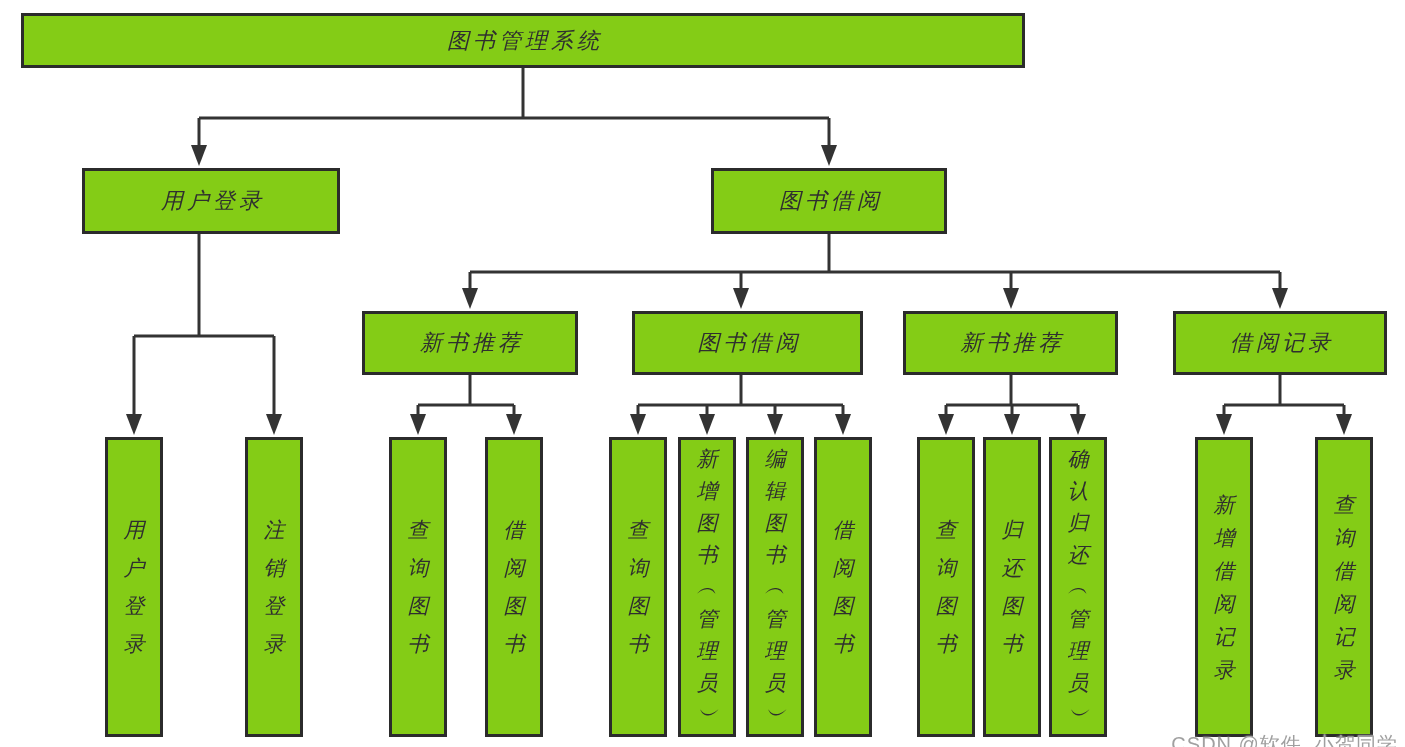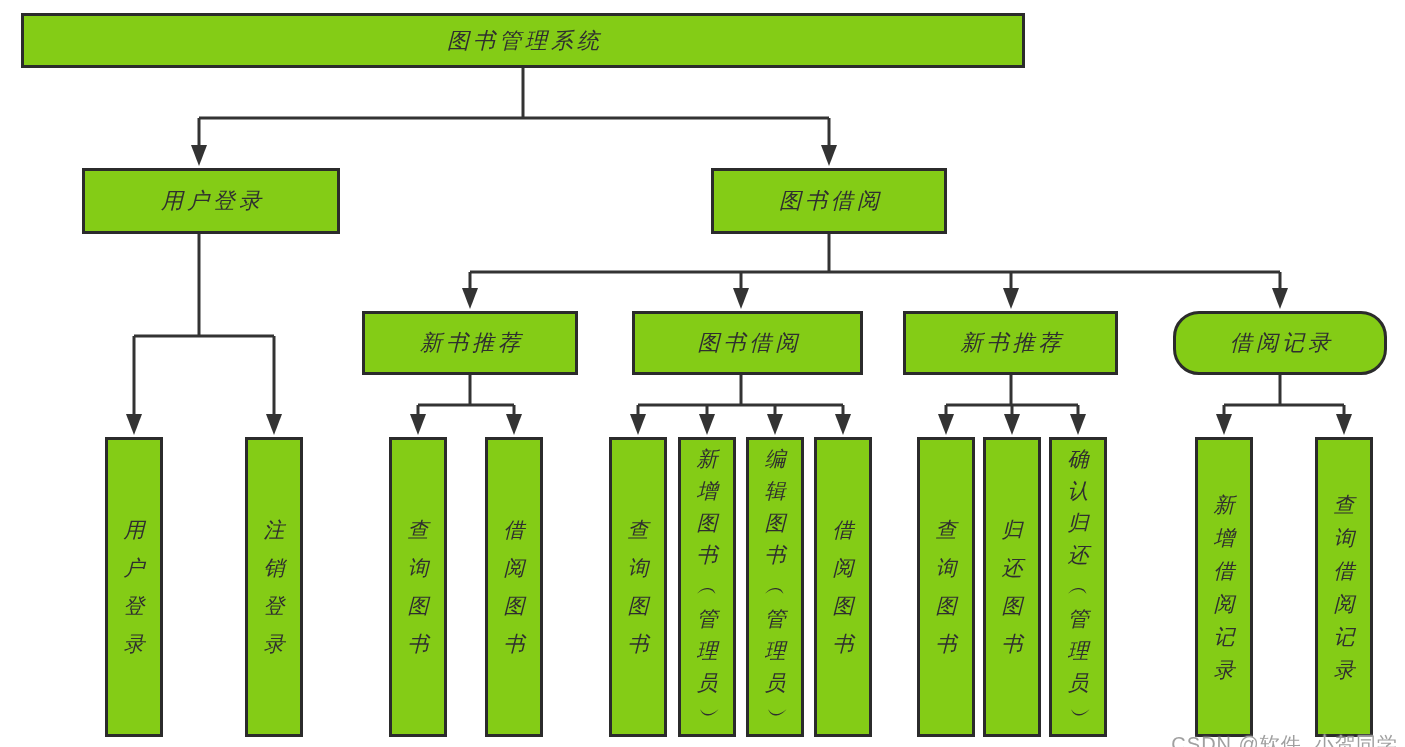--- a/index.html
+++ b/index.html
@@ -37,21 +37,21 @@
     text-indent: 4px;
     white-space: nowrap;
   }
   .root  { left: 21px;  top: 13px;  width: 1004px; height: 55px; }
   .l2a   { left: 82px;  top: 168px; width: 258px;  height: 66px; }
   .l2b   { left: 711px; top: 168px; width: 236px;  height: 66px; }
   .l3    { top: 311px; height: 64px; text-align: center; }
   .l3a   { left: 362px;  width: 216px; }
   .l3b   { left: 632px;  width: 231px; }
   .l3c   { left: 903px;  width: 215px; }
-  .l3d   { left: 1173px; width: 214px; border-radius: 26px; }
+  .l3d   { left: 1173px; width: 214px; }
   .leaf {
     top: 437px;
     width: 58px;
     height: 300px;
     display: flex;
     flex-direction: column;
     align-items: center;
     justify-content: center;
     font-size: 21px;
   }

